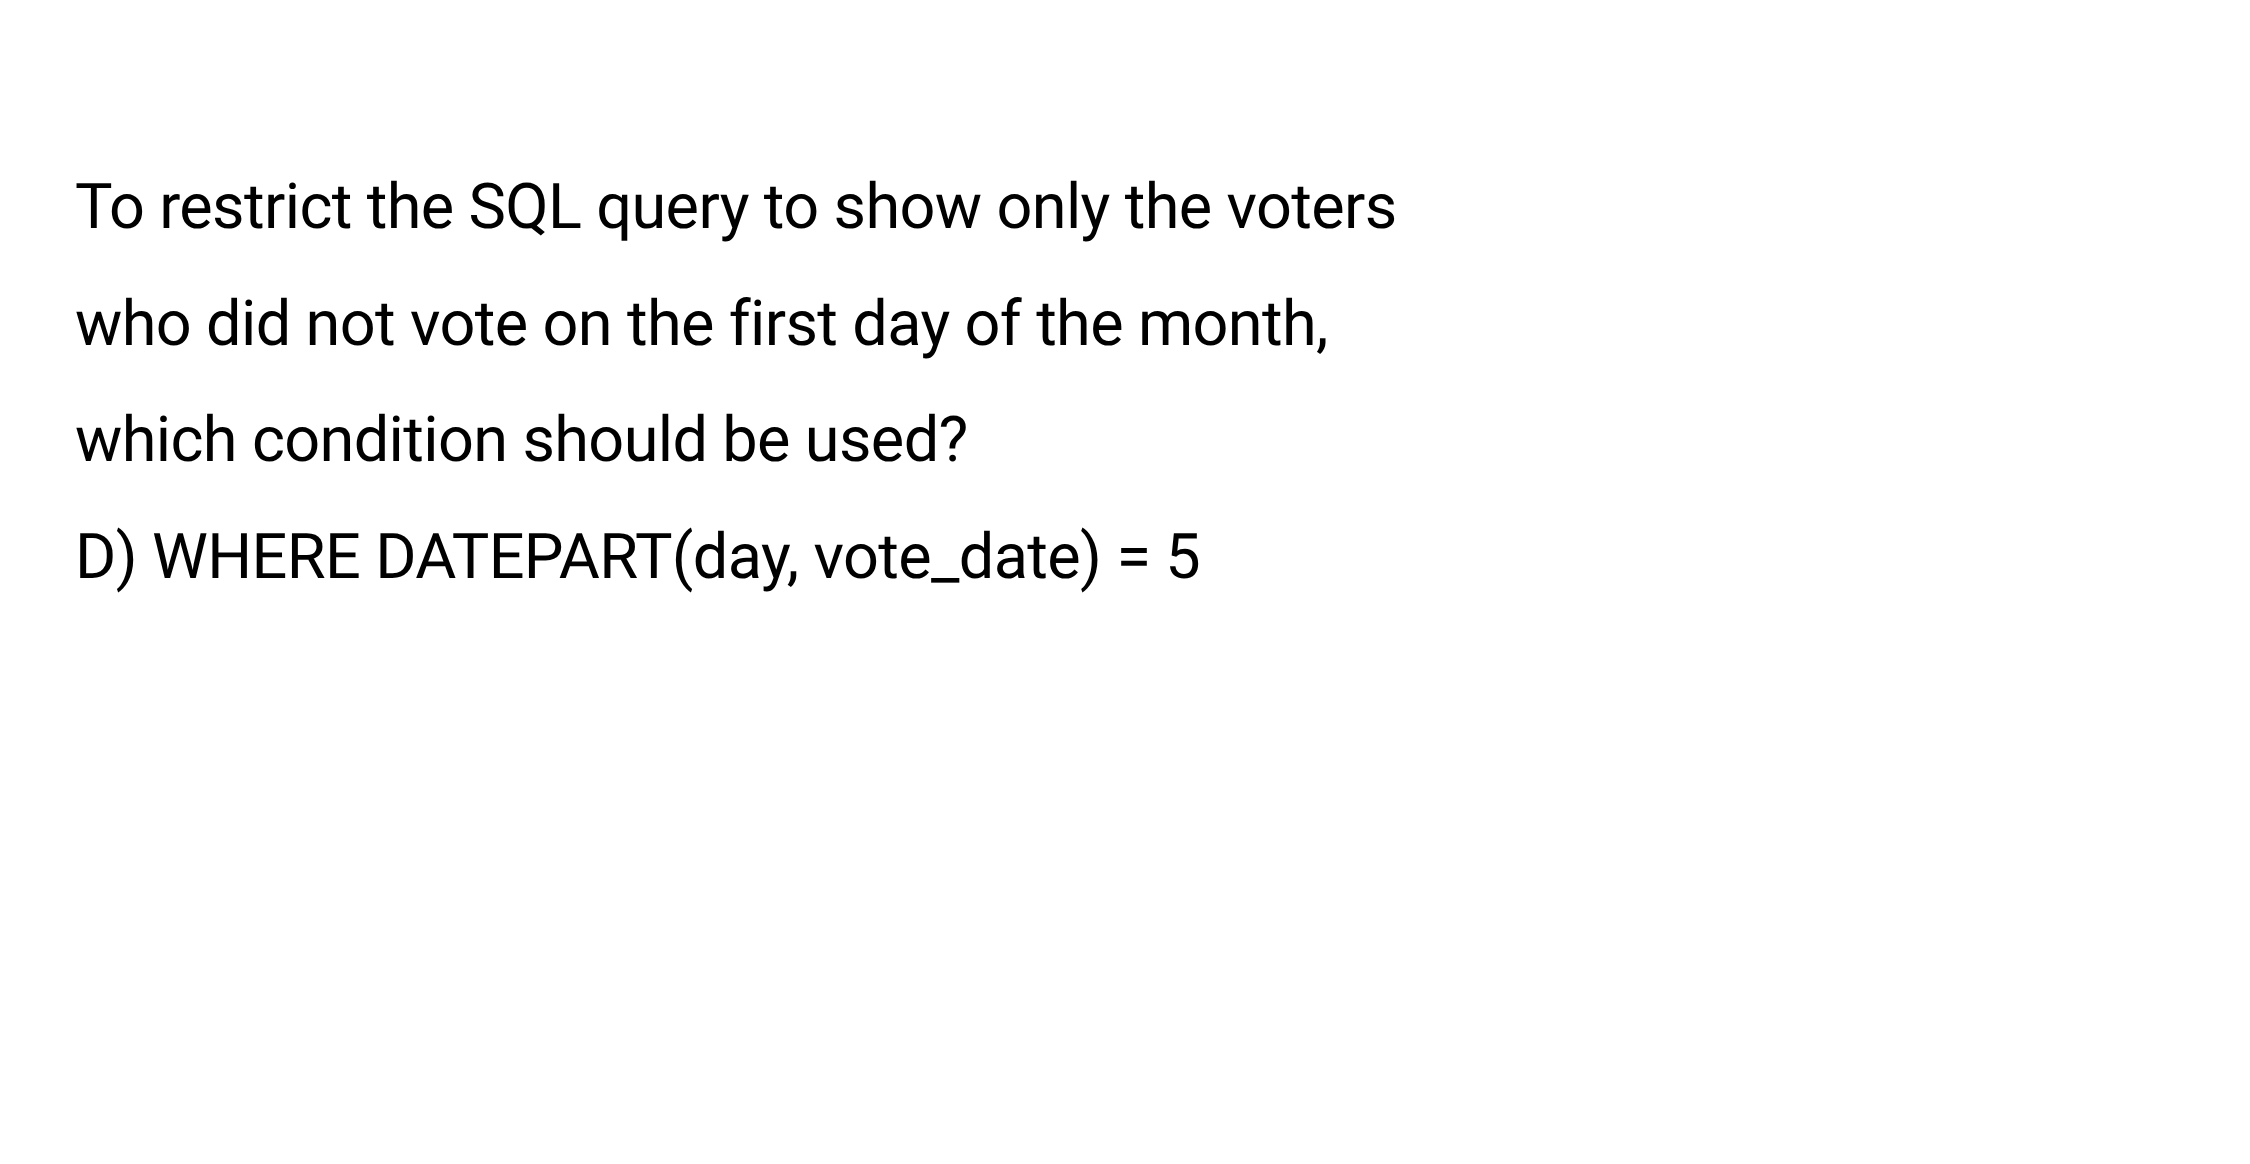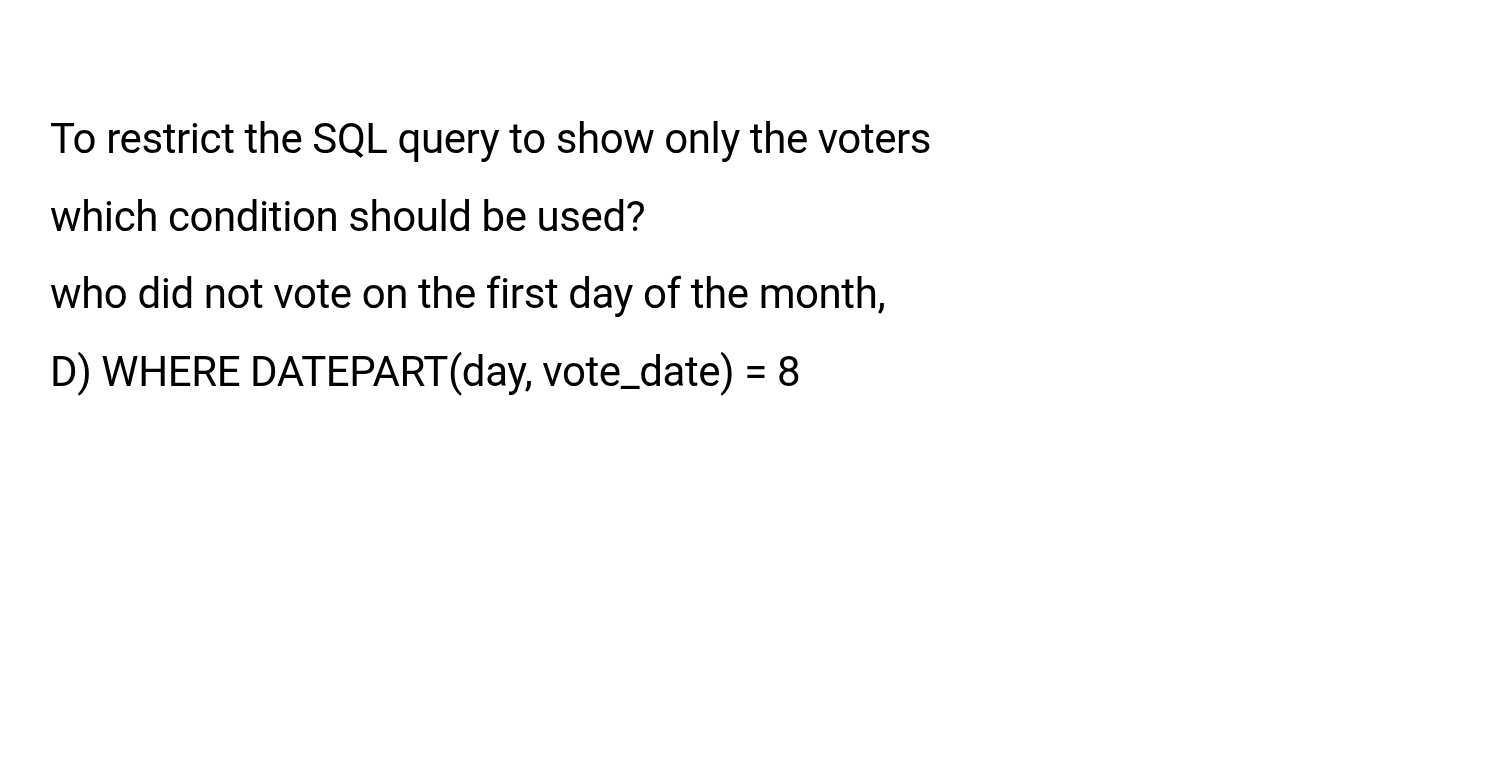--- a/index.html
+++ b/index.html
@@ -25,16 +25,16 @@
     }
     .option {
       margin-bottom: 0;
     }
   </style>
 </head>
 <body>
 
 <div class="content">
   <div class="question-text">To restrict the SQL query to show only the voters</div>
+  <div class="question-text">who did not vote on the first day of the month,</div>
   <div class="question-text">which condition should be used?</div>
-  <div class="question-text">who did not vote on the first day of the month,</div>
-  <div class="option">D) WHERE DATEPART(day, vote_date) = 8</div>
+  <div class="option">D) WHERE DATEPART(day, vote_date) = 5</div>
 </div>
 
 </body></html>

